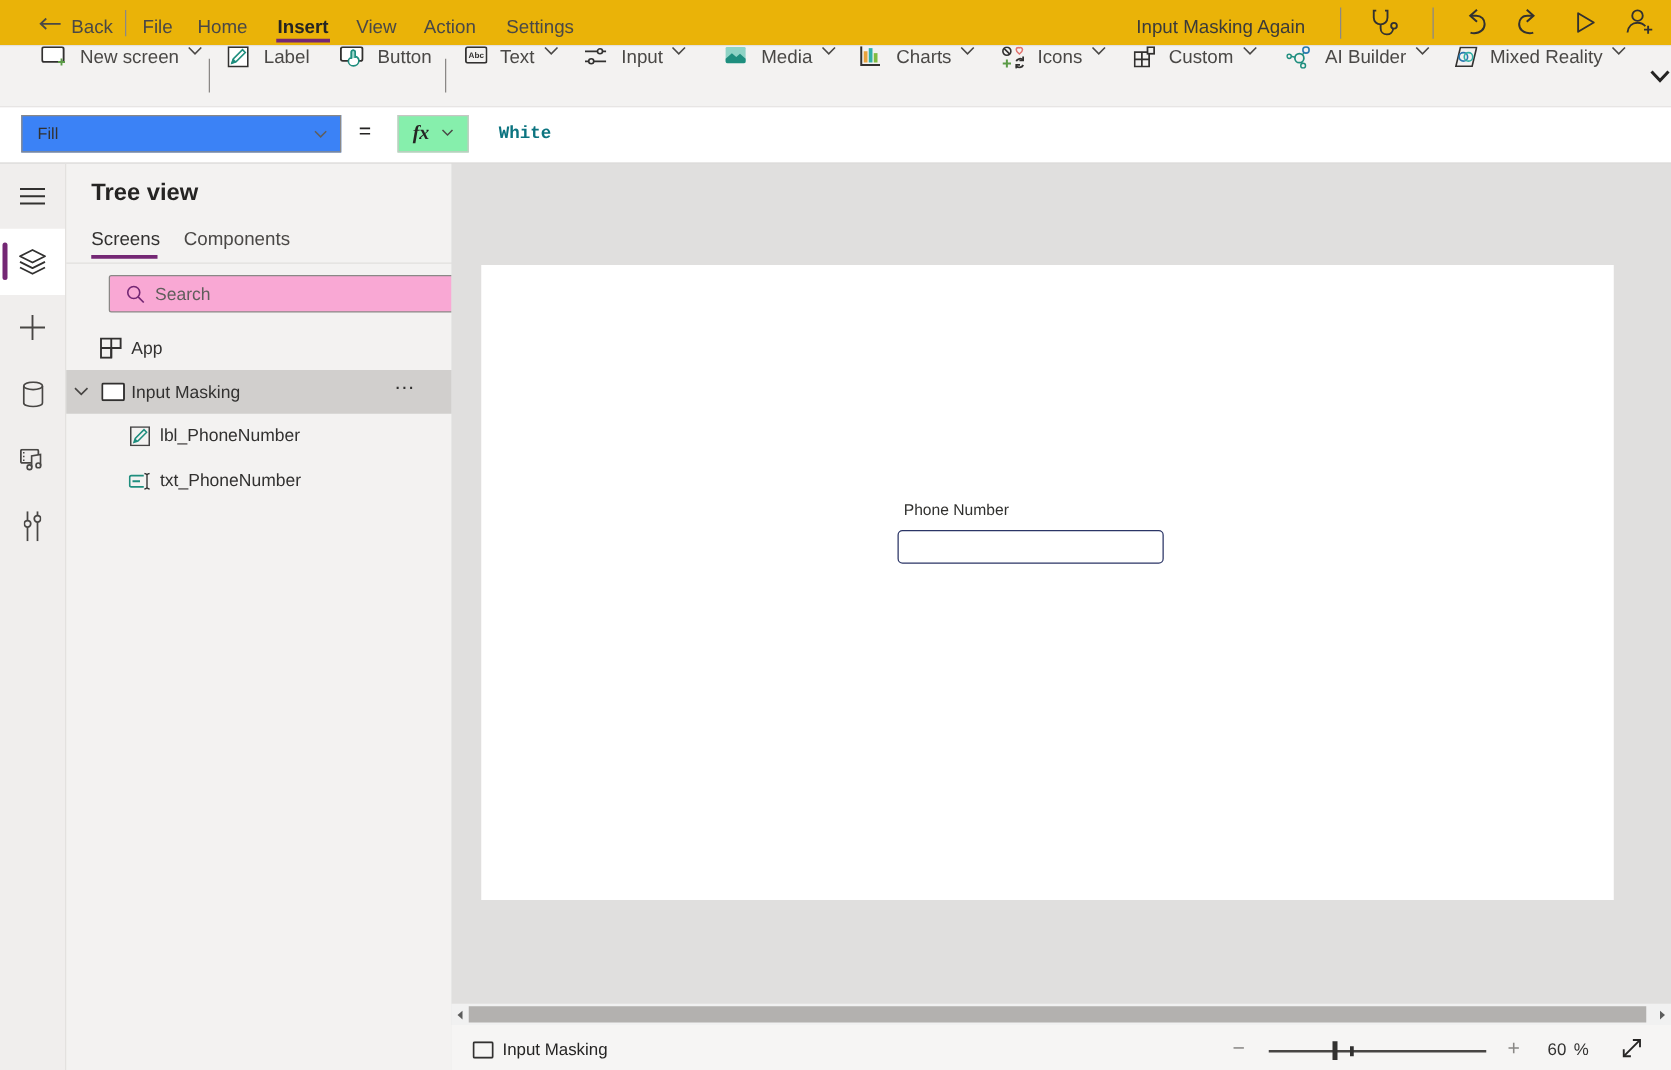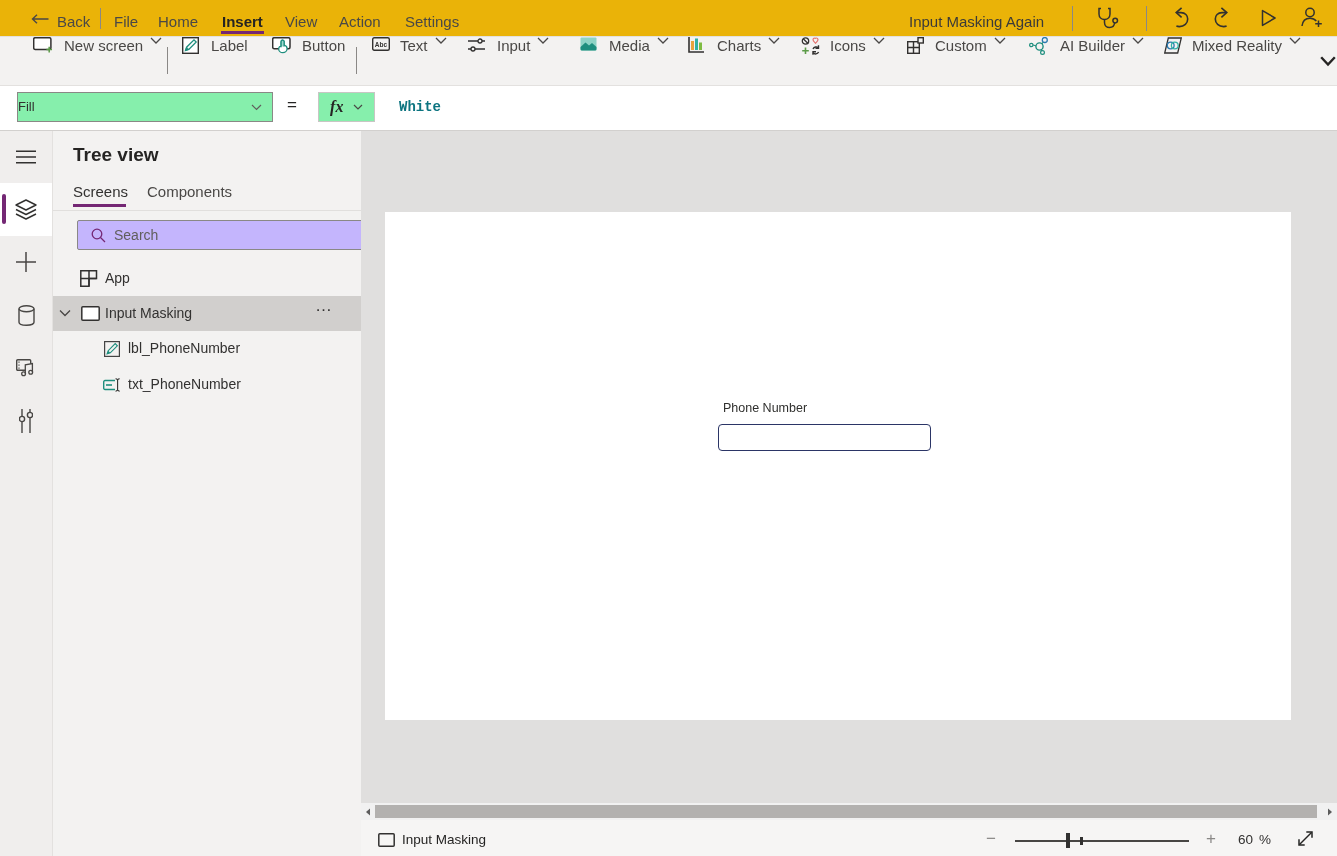--- a/index.html
+++ b/index.html
@@ -19,22 +19,22 @@
     background:#f3f2f1; border-bottom:1px solid #e3e1df; }
   #ribbon .ritem { position:absolute; top:0; height:48px; display:flex; align-items:flex-start;
     font-size:15px; color:#4a4846; white-space:nowrap; }
   #ribbon .rsep { position:absolute; top:10px; width:1px; height:27px; background:#8a8886; }
   .chev { display:inline-block; margin-left:7px; }
 
   
   #fbar { position:absolute; left:0; top:86px; width:1337px; height:45px;
     background:#fff; border-bottom:1px solid #d2d0ce; }
   #propsel { position:absolute; left:17px; top:6px; width:256px; height:30px;
-    background:#86efac; border:1px solid #8a8886; font-size:13px; color:#323130;
-    line-height:28px; }
+    background:#3b82f6; border:1px solid #8a8886; font-size:13px; color:#323130;
+    line-height:28px; padding-left:12px; }
   #fbar .eq { position:absolute; left:287px; top:9px; font-size:17px; color:#252423; }
   #fxbox { position:absolute; left:318px; top:6px; width:57px; height:30px;
     background:#86efac; border:1px solid #c8c6c4; text-align:center; line-height:28px; }
   #ftext { position:absolute; left:387px; top:13px; font-family:"Liberation Mono", monospace;
     font-size:14px; color:#0c7480; font-weight:bold;margin-left:12px; }
 
   
   #rail { position:absolute; left:0; top:131px; width:52px; height:725px; background:#f0eeed; }
   #panel { position:absolute; left:52px; top:131px; width:309px; height:725px; background:#f3f2f1; border-left:1px solid #e3e1df;padding-left:20px; }
   #canvas { position:absolute; left:361px; top:131px; width:976px; height:725px; background:#e0dfde; }
@@ -44,21 +44,21 @@
   .railbtn { position:absolute; left:0; width:52px; height:52px; display:flex;
     align-items:center; justify-content:center; }
   #railsel { position:absolute; left:0; top:52px; width:52px; height:53px; background:#fff; }
   #railsel .bar { position:absolute; left:2px; top:11px; width:4px; height:30px; background:#742774; border-radius:2px; }
 
   
   #panel h2 { position:absolute; left:20px; top:13px; font-size:19px; font-weight:bold; color:#252423; }
   #panel .x { position:absolute; right:20px; top:14px; font-size:16px; color:#323130; }
   .tab { position:absolute; top:52px; font-size:15px; color:#323130; }
   #tabline { position:absolute; left:0; top:79px; width:309px; height:1px; background:#e1dfdd; }
-  #search { position:absolute; left:24px; top:89px; width:325px; height:30px; background:#c4b5fd;
+  #search { position:absolute; left:34px; top:89px; width:325px; height:30px; background:#f9a8d4;
     border:1px solid #8a8886; border-radius:2px; }
   #search span { position:absolute; left:36px; top:6px; font-size:14px; color:#605e5c; }
   .trow { position:absolute; left:0; width:309px; height:35px; font-size:14px; color:#323130; }
   .trow .lbl { position:absolute; top:9px; }
 
   
   #hscroll { position:absolute; left:0; top:672px; width:976px; height:17px; background:#f1f1f1; }
   #statusbar { position:absolute; left:0; top:689px; width:976px; height:36px; background:#f6f5f4; }
 
   svg { display:block; }

